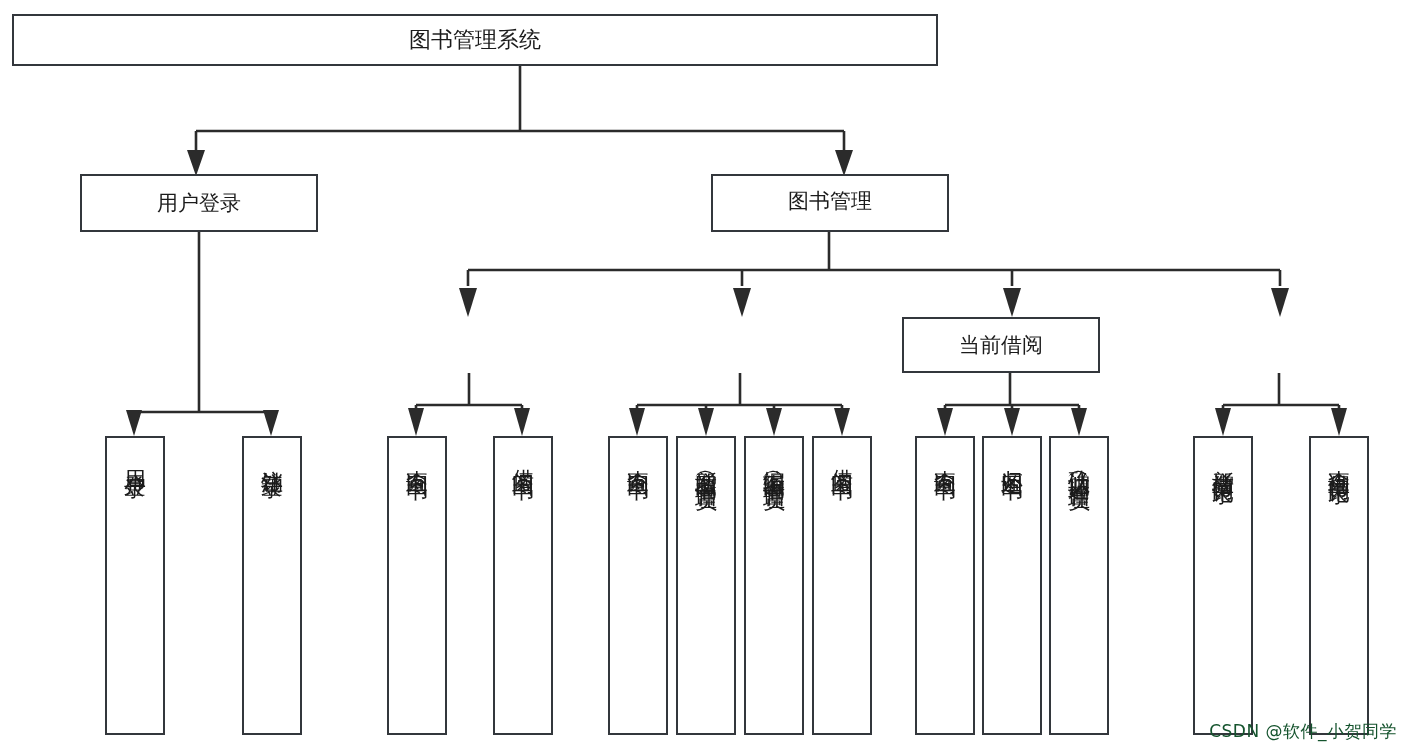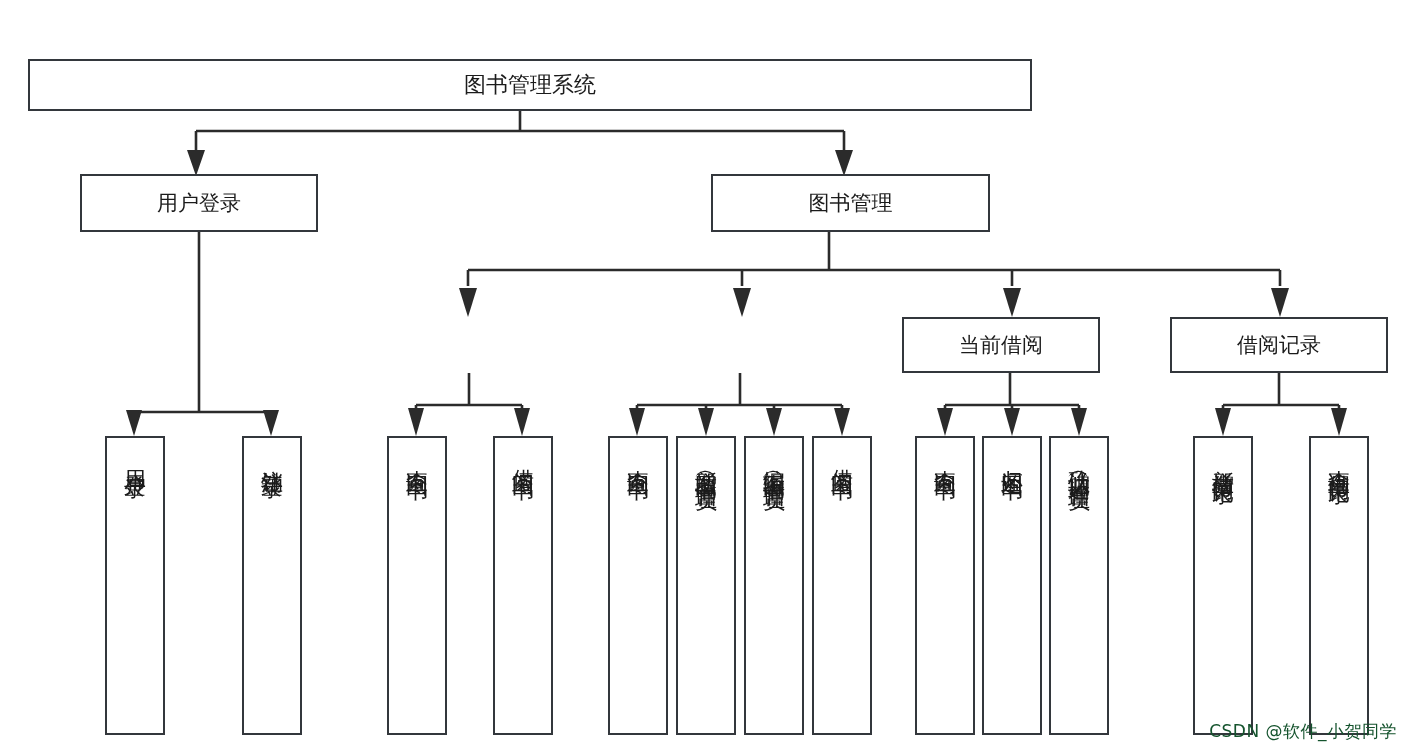--- a/index.html
+++ b/index.html
@@ -138,41 +138,38 @@
     <polygon class="arrow-head" points="1079,436 1071,408 1087,408"></polygon>
 
     <path class="edge-line" d="M 1279 373 L 1279 405"></path>
     <path class="edge-line" d="M 1223 405 L 1339 405"></path>
     <path class="edge-line" d="M 1223 405 L 1223 414"></path>
     <path class="edge-line" d="M 1339 405 L 1339 414"></path>
     <polygon class="arrow-head" points="1223,436 1215,408 1231,408"></polygon>
     <polygon class="arrow-head" points="1339,436 1331,408 1347,408"></polygon>
   </svg>
 
-  <div class="node root horizontal" style="left:28px; top:14px; width:1004px; height:52px;margin-top:45px;">
+  <div class="node root horizontal" style="left:12px; top:14px; width:926px; height:52px;">
     <span class="label">图书管理系统</span>
   </div>
 
   <div class="node horizontal" style="left:80px; top:174px; width:238px; height:58px;">
     <span class="label">用户登录</span>
   </div>
 
-  <div class="node horizontal" style="left:711px; top:174px; width:279px; height:58px;">
+  <div class="node horizontal" style="left:711px; top:174px; width:238px; height:58px;font-family:Liberation Mono, monospace;">
     <span class="label">图书管理</span>
   </div>
 
 
 
   <div class="node horizontal" style="left:902px; top:317px; width:198px; height:56px;">
     <span class="label">当前借阅</span>
   </div>
 
-  <div class="node horizontal" style="left:1170px; top:317px; width:218px; height:56px;">
-    <span class="label">借阅记录</span>
-  </div>
 
   <div class="node vertical" style="left:105px; top:436px; width:60px; height:299px;">
     <span class="label">用户登录</span>
   </div>
 
   <div class="node vertical" style="left:242px; top:436px; width:60px; height:299px;">
     <span class="label">注销登录</span>
   </div>
 
   <div class="node vertical" style="left:387px; top:436px; width:60px; height:299px;">

